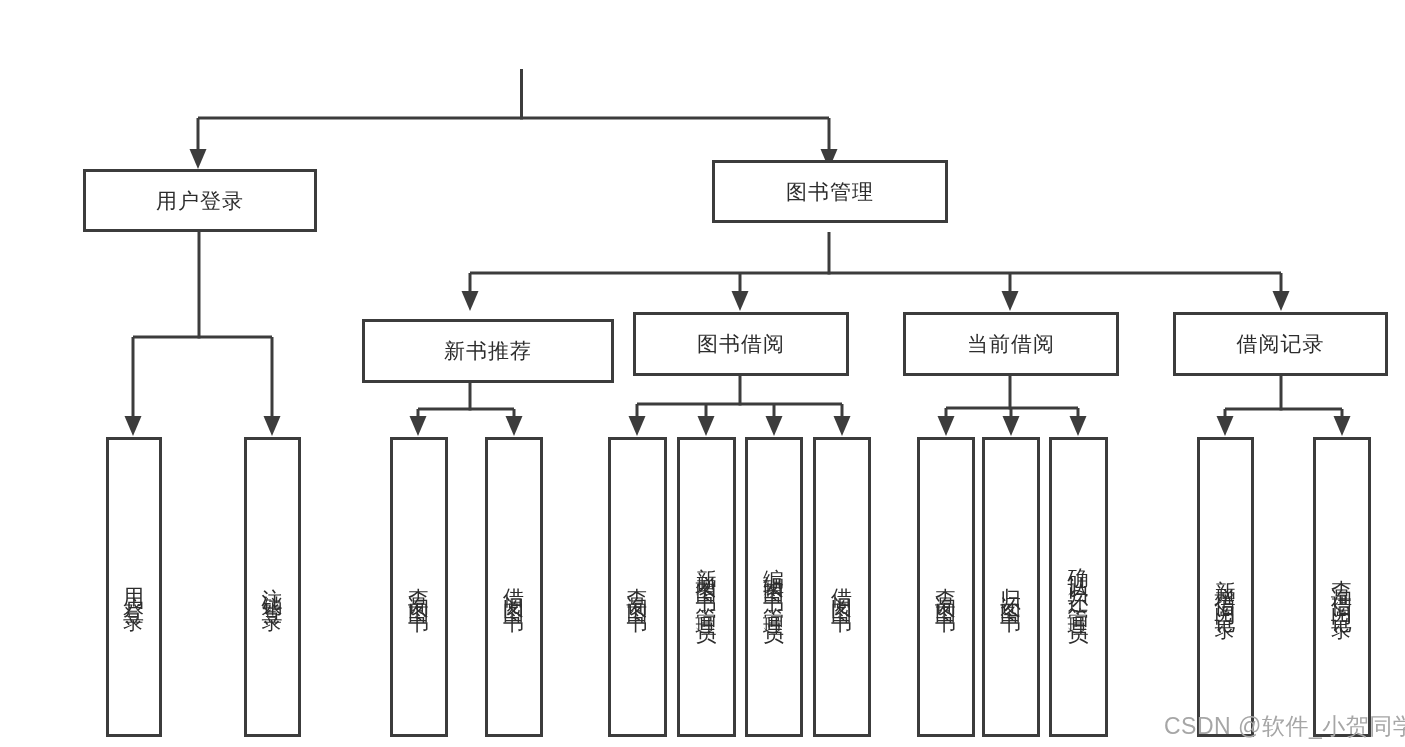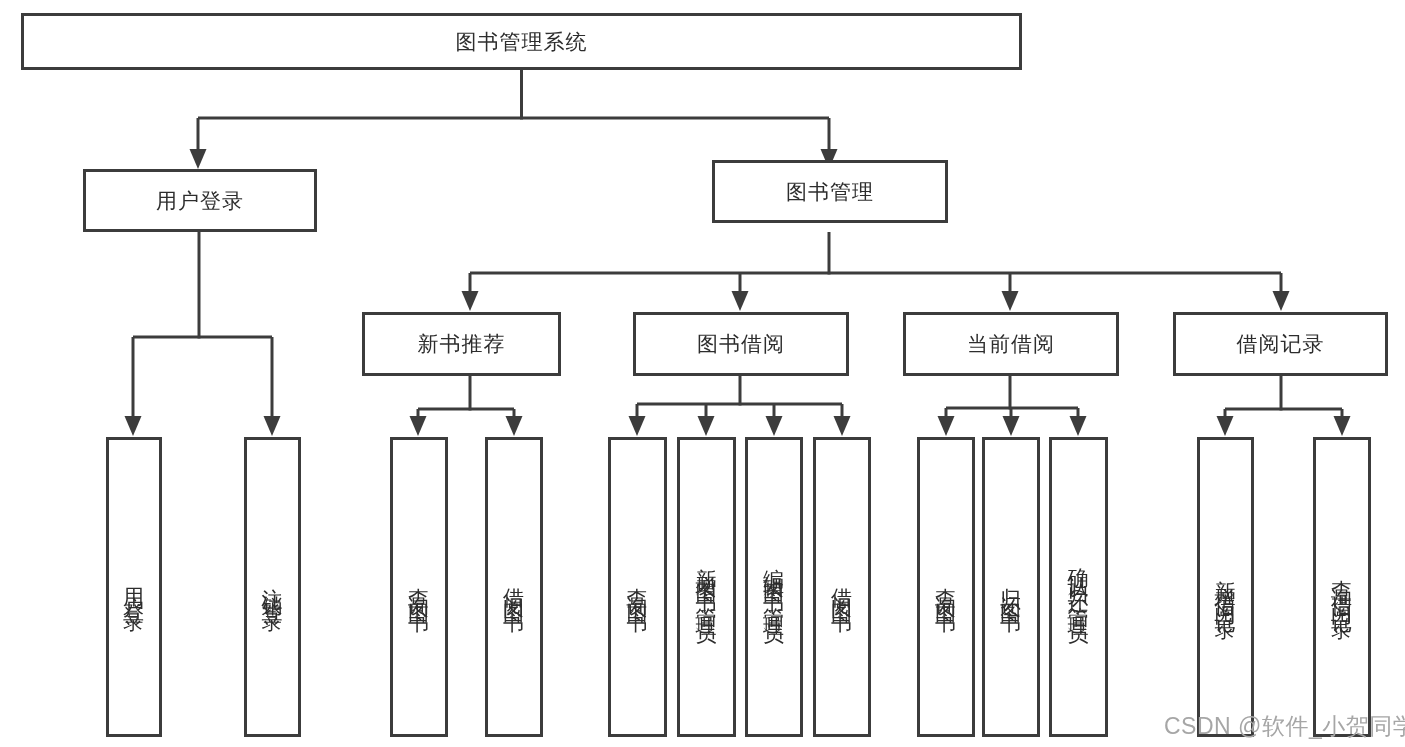--- a/index.html
+++ b/index.html
@@ -105,32 +105,29 @@
     <g>
       <line x1="1281" y1="375" x2="1281" y2="410.5"></line>
       <line x1="1225" y1="409" x2="1342" y2="409"></line>
       <line x1="1225" y1="409" x2="1225" y2="417"></line>
       <polygon points="1216.5,416 1233.5,416 1225,436" stroke="none"></polygon>
       <line x1="1342" y1="409" x2="1342" y2="417"></line>
       <polygon points="1333.5,416 1350.5,416 1342,436" stroke="none"></polygon>
     </g>
   </svg>
 
-  <div class="hbox" style="left:21px;top:13px;width:1001px;height:57px;">
-    <span class="lbl">图书管理系统</span>
-  </div>
 
   <div class="hbox" style="left:83px;top:169px;width:234px;height:63px;">
     <span class="lbl">用户登录</span>
   </div>
   <div class="hbox" style="left:712px;top:160px;width:236px;height:63px;">
     <span class="lbl">图书管理</span>
   </div>
 
-  <div class="hbox" style="left:362px;top:312px;width:199px;height:64px;">
+  <div class="hbox" style="left:362px;top:319px;width:252px;height:64px;">
     <span class="lbl">新书推荐</span>
   </div>
   <div class="hbox" style="left:903px;top:312px;width:216px;height:64px;">
     <span class="lbl">当前借阅</span>
   </div>
   <div class="hbox" style="left:633px;top:312px;width:216px;height:64px;">
     <span class="lbl">图书借阅</span>
   </div>
   <div class="hbox" style="left:1173px;top:312px;width:215px;height:64px;">
     <span class="lbl">借阅记录</span>

